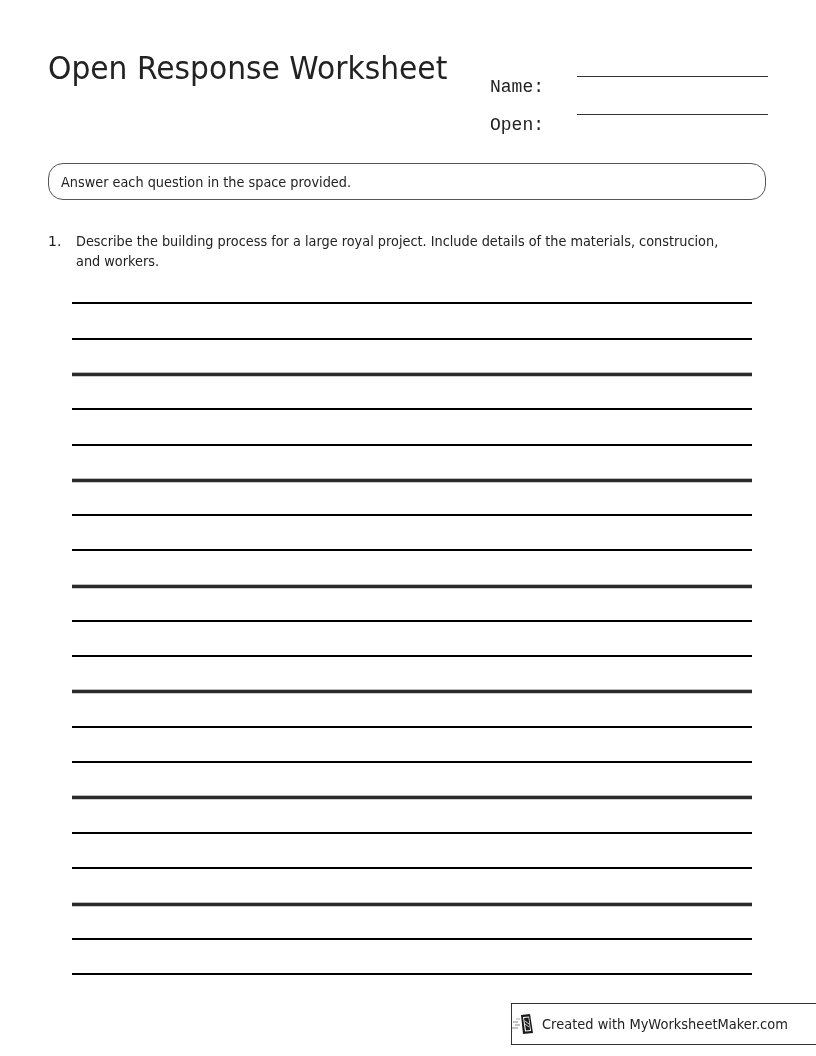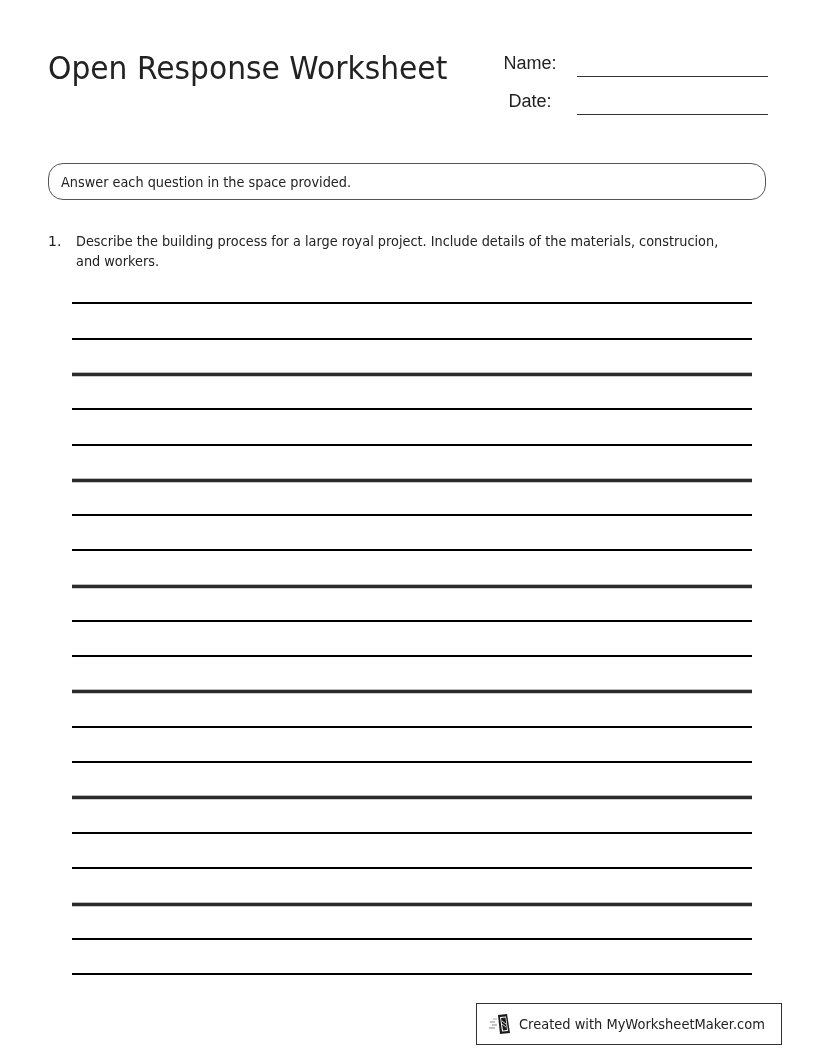--- a/index.html
+++ b/index.html
@@ -24,25 +24,26 @@
       color: #222;
       letter-spacing: 0px;
       margin: 0;
       line-height: 44px;
       font-family: "DejaVu Sans", sans-serif;
       transform: scaleX(0.93);
       transform-origin: left center;
     }
     .field-label {
       position: absolute;
-      font-family: Liberation Sans, sans-serif;
+      font-family: Liberation Mono, monospace;
       font-size: 18px;
       color: #222;
-      text-align: center;
+      text-align: left;
       width: 80px;
+      margin-top: 24px;
     }
     .field-line {
       position: absolute;
       height: 0;
       border-top: 1.5px solid #333;
     }
     .instructions {
       position: absolute;
       left: 48px;
       top: 163px;
@@ -92,29 +93,29 @@
       height: 2px;
       background: #000;
     }
     .answer-line.major {
       background: #2b2b2b;
       height: 2.5px;
       box-shadow: 0 -1px 0 #bbb, 0 1px 0 #ccc;
     }
     .footer {
       position: absolute;
-      left: 476px;
+      left: 511px;
       top: 1003px;
       width: 306px;
       height: 42px;
       border: 1.5px solid #333;
       box-sizing: border-box;
       display: flex;
       align-items: center;
-      padding-left: 12px;
+      padding-left: 0;
       font-size: 14px;
       color: #222;
       font-family: "DejaVu Sans", sans-serif;
     }
     .footer .logo {
       width: 24px;
       height: 22px;
       margin-right: 6px;
       flex: none;
     }
@@ -129,21 +130,21 @@
 <body>
 
 <h1 class="title">Open Response Worksheet</h1>
 
 <div>
   <div class="field-label" style="left:490px; top:53px;">Name:</div>
   <div class="field-line" style="left:577px; top:76px; width:191px;"></div>
 </div>
 
 <div>
-  <div class="field-label" style="left:490px; top:91px;">Date:</div>
+  <div class="field-label" style="left:490px; top:91px;">Open:</div>
   <div class="field-line" style="left:577px; top:114px; width:191px;"></div>
 </div>
 
 <div class="instructions">
   <span>Answer each question in the space provided.</span>
 </div>
 
 <div class="question">
   <span class="q-num">1.</span>
   <div class="q-text">Describe the building process for a large royal project. Include details of the materials, construcion, and workers.</div>

